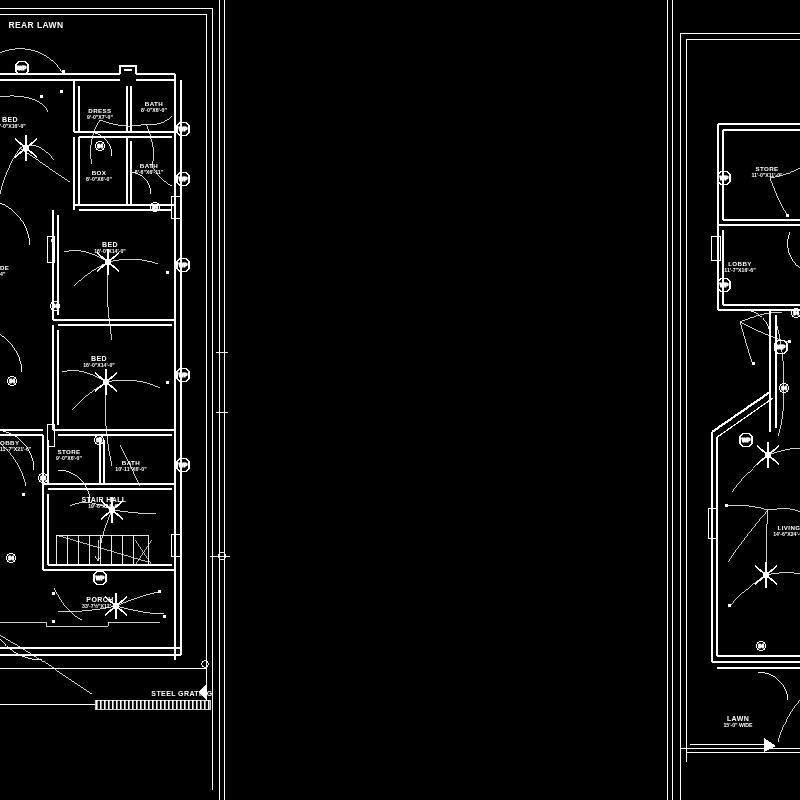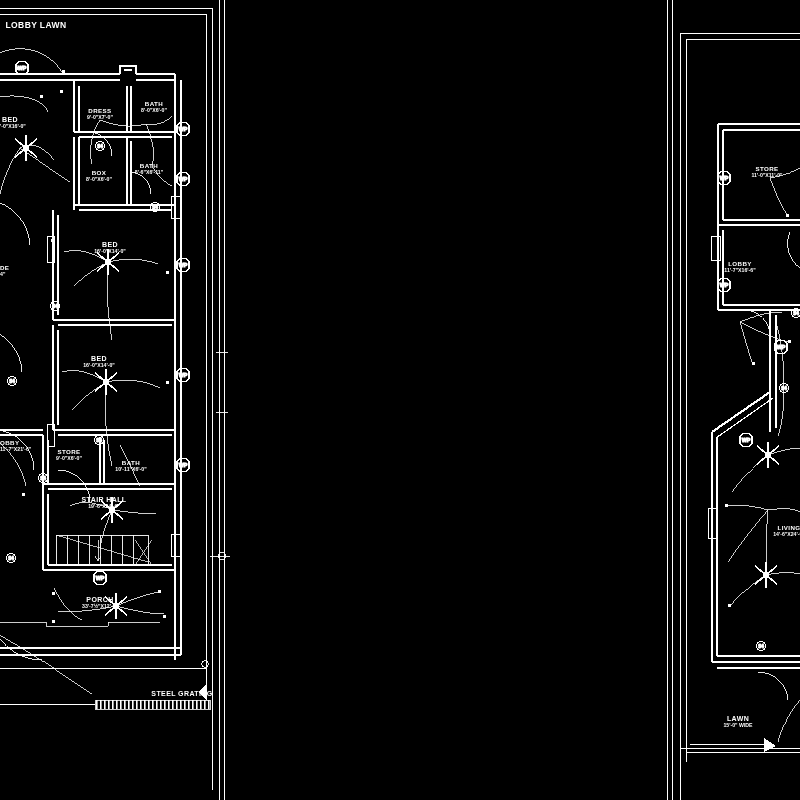--- a/index.html
+++ b/index.html
@@ -353,21 +353,21 @@
       <g stroke-width="0.9">
         <path d="M216,352 L228,352"></path>
         <path d="M216,412 L228,412"></path>
         <path d="M210,556 L230,556"></path>
         <circle cx="222" cy="556" r="3.6" fill="none"></circle>
       </g>
     </g>
   </svg>
 
   <div class="lbl area" style="left:36px; top:21px;">
-    <span class="rn">LOBBY LAWN</span>
+    <span class="rn">REAR LAWN</span>
   </div>
   <div class="lbl small" style="left:182px; top:690px;">
     <span class="rn">STEEL GRATING</span>
   </div>
 
   <div class="lbl small" style="left:10px; top:116px;">
     <span class="rn">BED</span>
     <span class="dim">16'-0"X16'-0"</span>
   </div>
   <div class="lbl tiny" style="left:100px; top:108px;">

